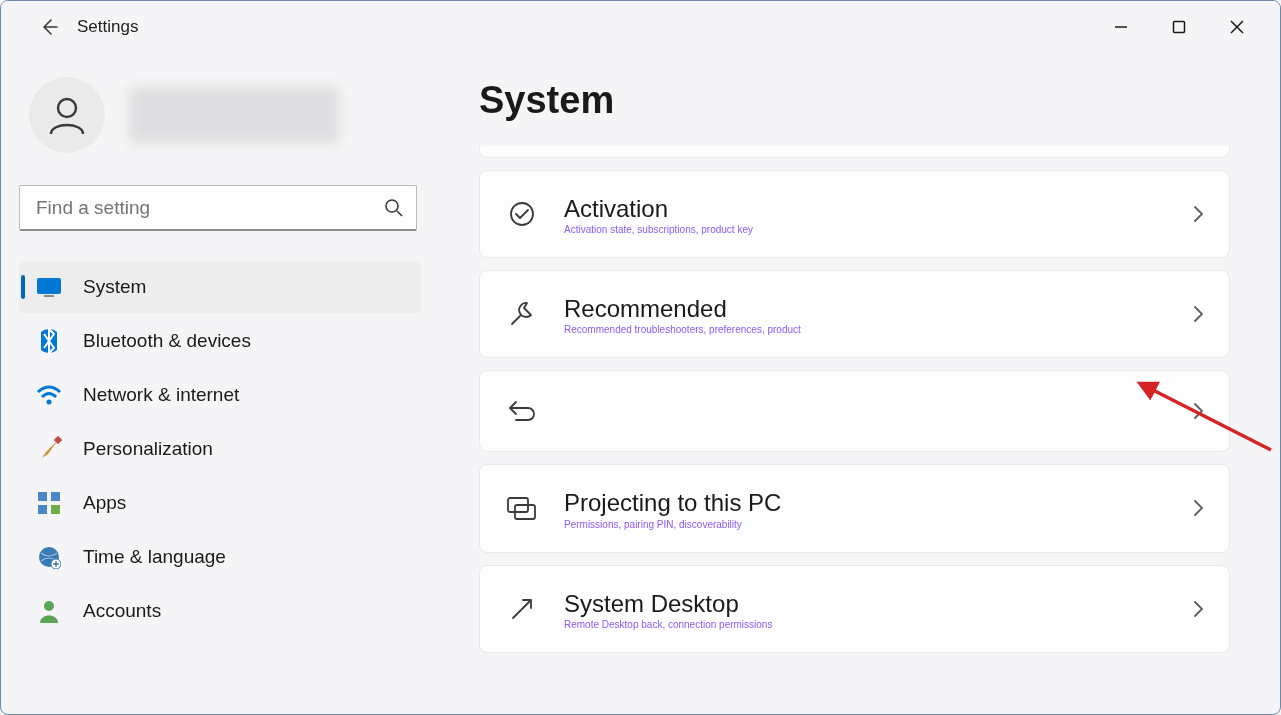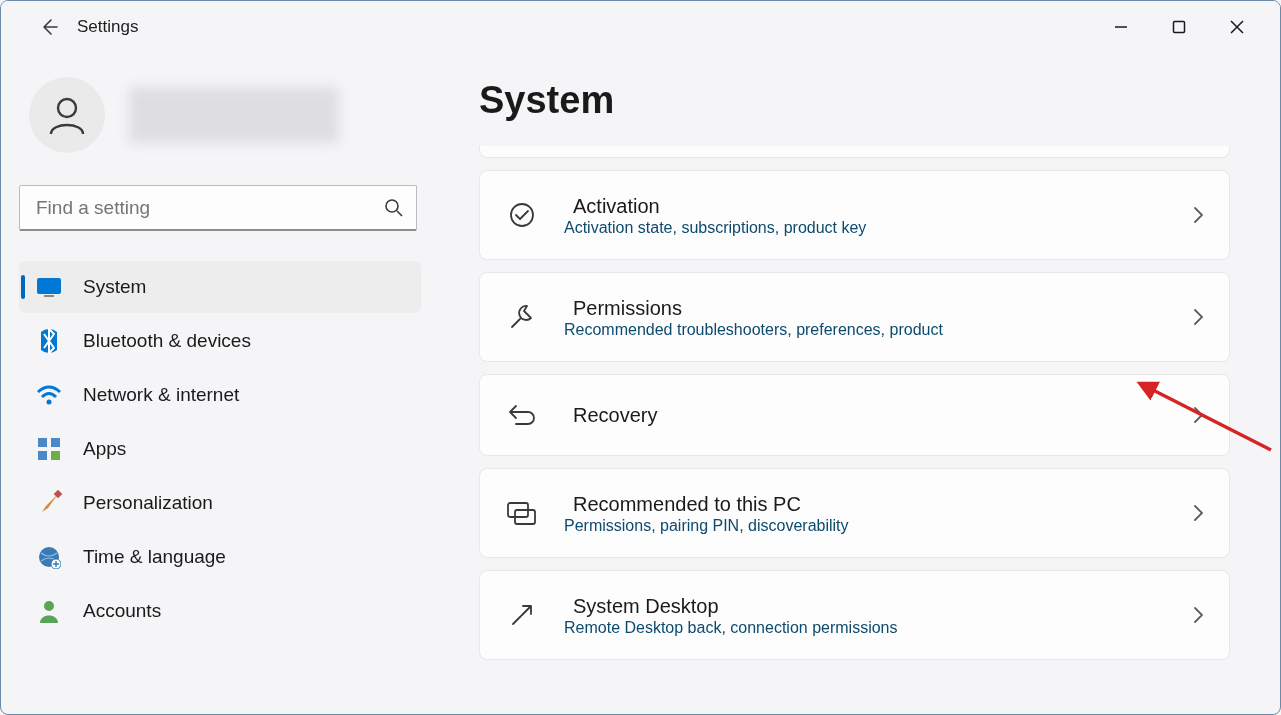--- a/index.html
+++ b/index.html
@@ -80,22 +80,22 @@
     border:1px solid #e8e8e8; border-top:none;
     border-radius:0 0 8px 8px;
   }
   .card {
     background:#fdfdfd; border:1px solid #e8e8e8; border-radius:8px;
     display:flex; align-items:center;
     padding: 22px 24px; cursor:pointer;
   }
   .card-icon { width:36px; height:36px; display:flex; align-items:center; justify-content:center; }
   .card-text { margin-left: 24px; flex:1; }
-  .card-title { font-size:20px; color:#1a1a1a; line-height:1.3;margin-left:9px; }
-  .card-sub { font-size:16px; color:#0c4a6e; }
+  .card-title { font-size:24px; color:#1a1a1a; line-height:1.3; }
+  .card-sub { font-size:10px; color:#8b5cf6; }
   .chev { stroke:#5d5d5d; }
   .ann-arrow { position:absolute; left:690px; top:325px; pointer-events:none; }
 </style>
 </head>
 <body>
 
 <div class="titlebar">
   <div class="back-btn">
     <svg width="20" height="20" viewBox="0 0 20 20">
       <path d="M12 3 L5 10 L12 17 M5 10 H18" stroke="#3a3a3a" stroke-width="1.6" fill="none" stroke-linecap="round" stroke-linejoin="round"></path>
@@ -168,40 +168,40 @@
             <svg width="26" height="20" viewBox="0 0 26 20">
               <path d="M2 7 Q13 -3 24 7" stroke="#0078d4" stroke-width="3" fill="none"></path>
               <path d="M6 12 Q13 5 20 12" stroke="#0078d4" stroke-width="3" fill="none"></path>
               <circle cx="13" cy="17" r="2.5" fill="#0078d4"></circle>
             </svg>
           </span>
                <span class="nav-label">Network &amp; internet</span>
         </div>
         <div class="nav-item">
           <span class="nav-icon">
+            <svg width="26" height="26" viewBox="0 0 26 26">
+              <path d="M22 4 L10 16 L6 22 L12 18 Z" fill="#d28a3a"></path>
+              <rect x="19" y="1" width="6" height="6" transform="rotate(45 22 4)" fill="#c0504d"></rect>
+            </svg>
+          </span>
+               <span class="nav-label">Personalization</span>
+        </div>
+        <div class="nav-item">
+          <span class="nav-icon">
             <svg width="24" height="24" viewBox="0 0 24 24">
               <rect x="1" y="1" width="9" height="9" fill="#4a88c7"></rect>
               <rect x="14" y="1" width="9" height="9" fill="#4a88c7"></rect>
               <rect x="1" y="14" width="9" height="9" fill="#4a88c7"></rect>
               <rect x="14" y="14" width="9" height="9" fill="#70ad47"></rect>
             </svg>
           </span>
                <span class="nav-label">Apps</span>
         </div>
         <div class="nav-item">
           <span class="nav-icon">
-            <svg width="26" height="26" viewBox="0 0 26 26">
-              <path d="M22 4 L10 16 L6 22 L12 18 Z" fill="#d28a3a"></path>
-              <rect x="19" y="1" width="6" height="6" transform="rotate(45 22 4)" fill="#c0504d"></rect>
-            </svg>
-          </span>
-               <span class="nav-label">Personalization</span>
-        </div>
-        <div class="nav-item">
-          <span class="nav-icon">
             <svg width="24" height="24" viewBox="0 0 24 24">
               <circle cx="12" cy="12" r="10" fill="#3a7ab5"></circle>
               <path d="M4 8 Q12 14 20 8 M4 16 Q12 10 20 16" stroke="#8fc1e8" stroke-width="1.2" fill="none"></path>
               <circle cx="19" cy="19" r="5" fill="#fff" stroke="#3a7ab5"></circle>
               <path d="M19 16 L19 22 M16 19 L22 19" stroke="#3a7ab5" stroke-width="1.4"></path>
             </svg>
           </span>
                <span class="nav-label">Time &amp; language</span>
         </div>
         <div class="nav-item">
@@ -236,49 +236,48 @@
               <path d="M4 4 L11 11 L4 18" stroke-width="1.8" fill="none" stroke-linecap="round"></path>
             </svg>
           </div>
           <div class="card">
             <span class="card-icon">
               <svg width="30" height="30" viewBox="0 0 30 30">
                 <path d="M20 4 a7 7 0 1 0 4 12 L17 9 L20 4 Z M13 17 L5 25" stroke="#3a3a3a" stroke-width="1.8" fill="none" stroke-linecap="round" stroke-linejoin="round"></path>
               </svg>
             </span>
     <div class="card-text">
-      <div class="card-title">Permissions</div>
+      <div class="card-title">Recommended</div>
       <div class="card-sub">Recommended troubleshooters, preferences, product</div>
     </div>
     <svg class="chev" width="14" height="22" viewBox="0 0 14 22">
               <path d="M4 4 L11 11 L4 18" stroke-width="1.8" fill="none" stroke-linecap="round"></path>
             </svg>
           </div>
           <div class="card">
             <span class="card-icon">
               <svg width="32" height="26" viewBox="0 0 32 26">
                 <path d="M10 4 L4 10 L10 16 M4 10 H22 a6 6 0 0 1 0 12 H10" stroke="#3a3a3a" stroke-width="1.8" fill="none" stroke-linecap="round" stroke-linejoin="round"></path>
               </svg>
             </span>
     <div class="card-text">
-      <div class="card-title">Recovery</div>
     </div>
     <svg class="chev" width="14" height="22" viewBox="0 0 14 22">
               <path d="M4 4 L11 11 L4 18" stroke-width="1.8" fill="none" stroke-linecap="round"></path>
             </svg>
           </div>
           <div class="card">
             <span class="card-icon">
               <svg width="32" height="24" viewBox="0 0 32 24">
                 <rect x="9" y="9" width="20" height="14" rx="2" stroke="#3a3a3a" stroke-width="1.8" fill="none" stroke-linecap="round" stroke-linejoin="round"></rect>
                 <rect x="2" y="2" width="20" height="14" rx="2" stroke="#3a3a3a" stroke-width="1.8" fill="none" stroke-linecap="round" stroke-linejoin="round"></rect>
               </svg>
             </span>
     <div class="card-text">
-      <div class="card-title">Recommended to this PC</div>
+      <div class="card-title">Projecting to this PC</div>
       <div class="card-sub">Permissions, pairing PIN, discoverability</div>
     </div>
     <svg class="chev" width="14" height="22" viewBox="0 0 14 22">
               <path d="M4 4 L11 11 L4 18" stroke-width="1.8" fill="none" stroke-linecap="round"></path>
             </svg>
           </div>
           <div class="card">
             <span class="card-icon">
               <svg width="28" height="28" viewBox="0 0 28 28">
                 <path d="M5 23 L13 15 M15 5 L23 5 L23 13 M23 5 L14 14" stroke="#3a3a3a" stroke-width="1.8" fill="none" stroke-linecap="round" stroke-linejoin="round"></path>

